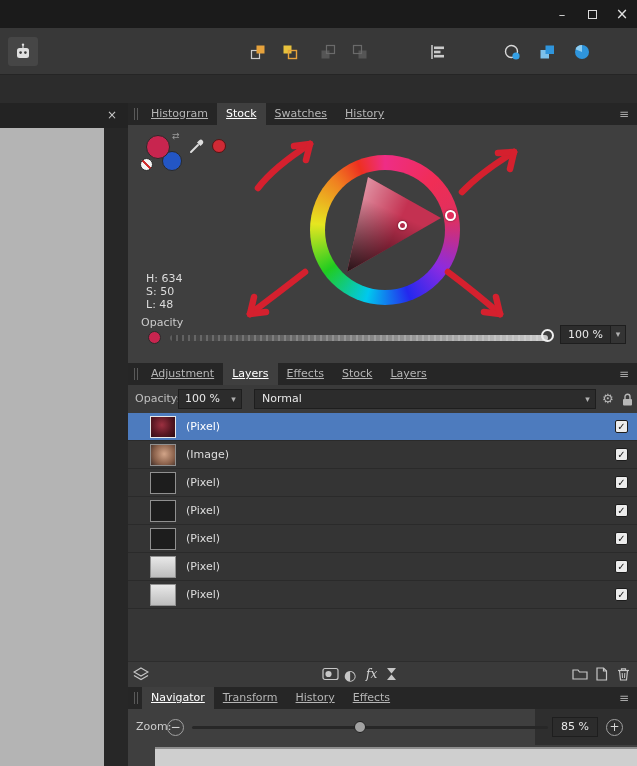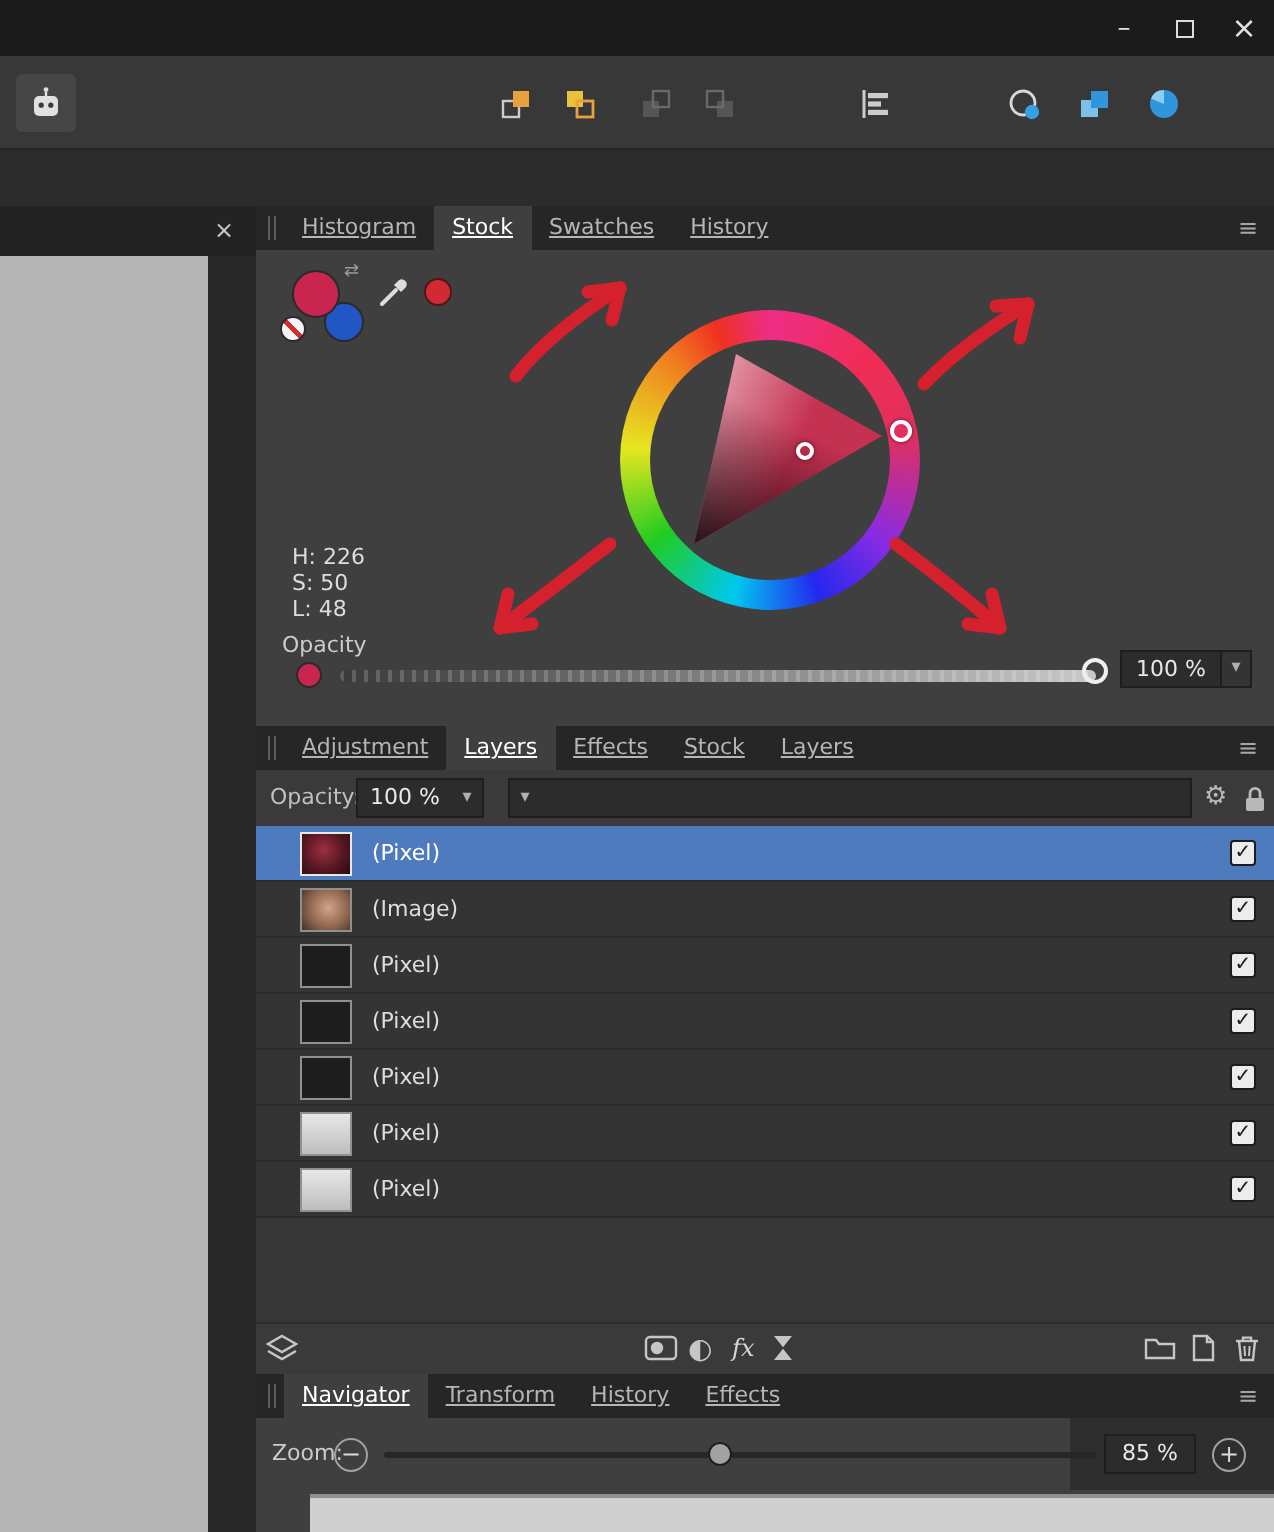--- a/index.html
+++ b/index.html
@@ -267,21 +267,21 @@
         <path d="M177,147 Q150,168 122,189"></path>
           <path d="M122,189 L138,187"></path>
           <path d="M122,189 L126,172"></path>
         <path d="M320,147 Q348,168 372,189"></path>
           <path d="M372,189 L356,187"></path>
           <path d="M372,189 L368,172"></path>
       </g>
     </svg>
 
     <div class="hsl">
-      <div>H: 226</div>
+      <div>H: 634</div>
       <div>S: 50</div>
       <div>L: 48</div>
     </div>
 
     <div class="op-label">Opacity</div>
     <span class="op-swatch"></span>
     <div class="op-track"></div>
     <div class="op-handle"></div>
     <div class="val-box op-valbox">
       <span class="val-text">100 %</span>
@@ -299,20 +299,21 @@
     <span class="panel-menu">≡</span>
   </div>
 
   <div id="layers-controls">
     <span class="lc-label">Opacity:</span>
     <div class="dd dd-opacity">
       <span class="dd-text center">100 %</span>
       <span class="dd-arrow">▾</span>
     </div>
     <div class="dd dd-blend">
+      <span class="dd-text">Normal</span>
       <span class="dd-arrow">▾</span>
     </div>
     <span class="gear">⚙</span>
     <span class="lockicon">
       <svg width="11" height="13" viewBox="0 0 11 13">
         <path d="M3 6 V3.7 a2.5 2.5 0 0 1 5 0 V6" fill="none" stroke="#b8b8b8" stroke-width="1.4"></path>
         <rect x="1" y="6" width="9" height="6.5" rx="1" fill="#b8b8b8"></rect>
       </svg>
     </span>
   </div>

